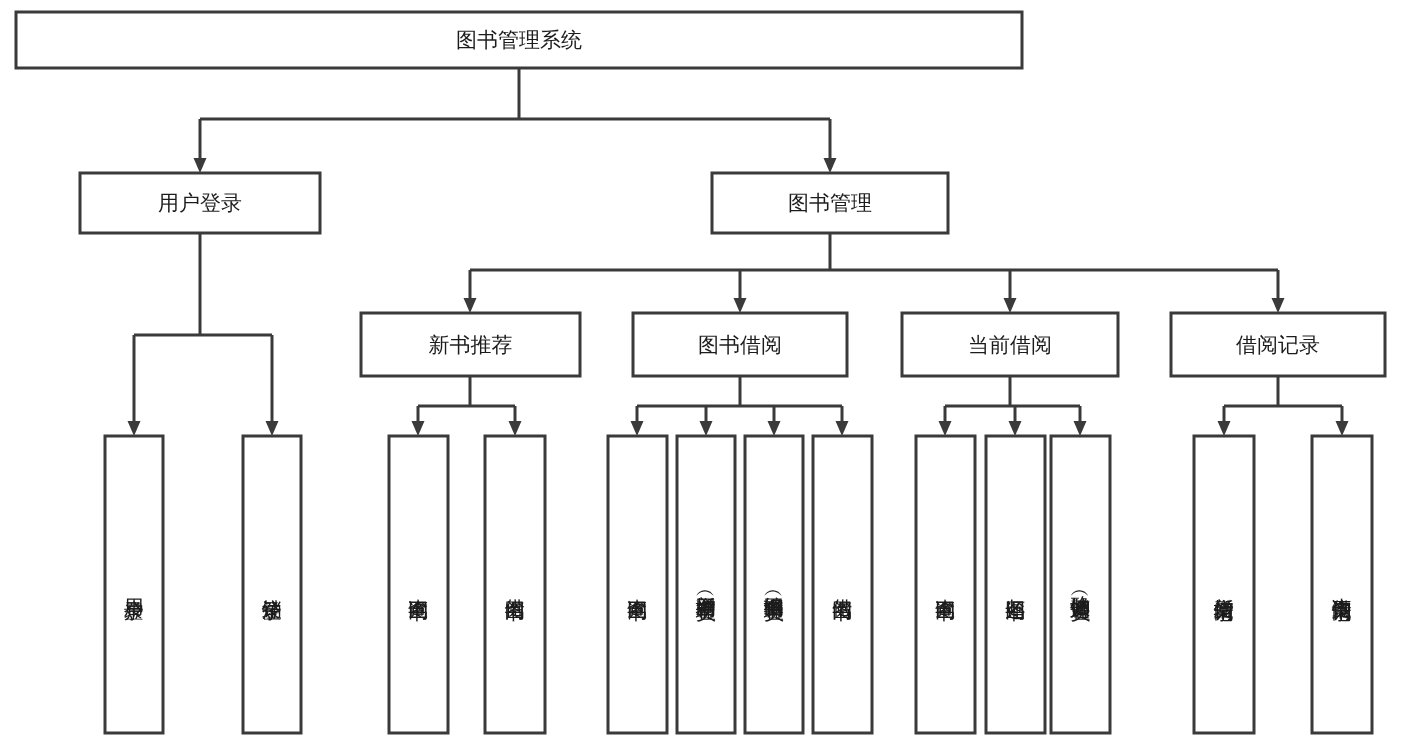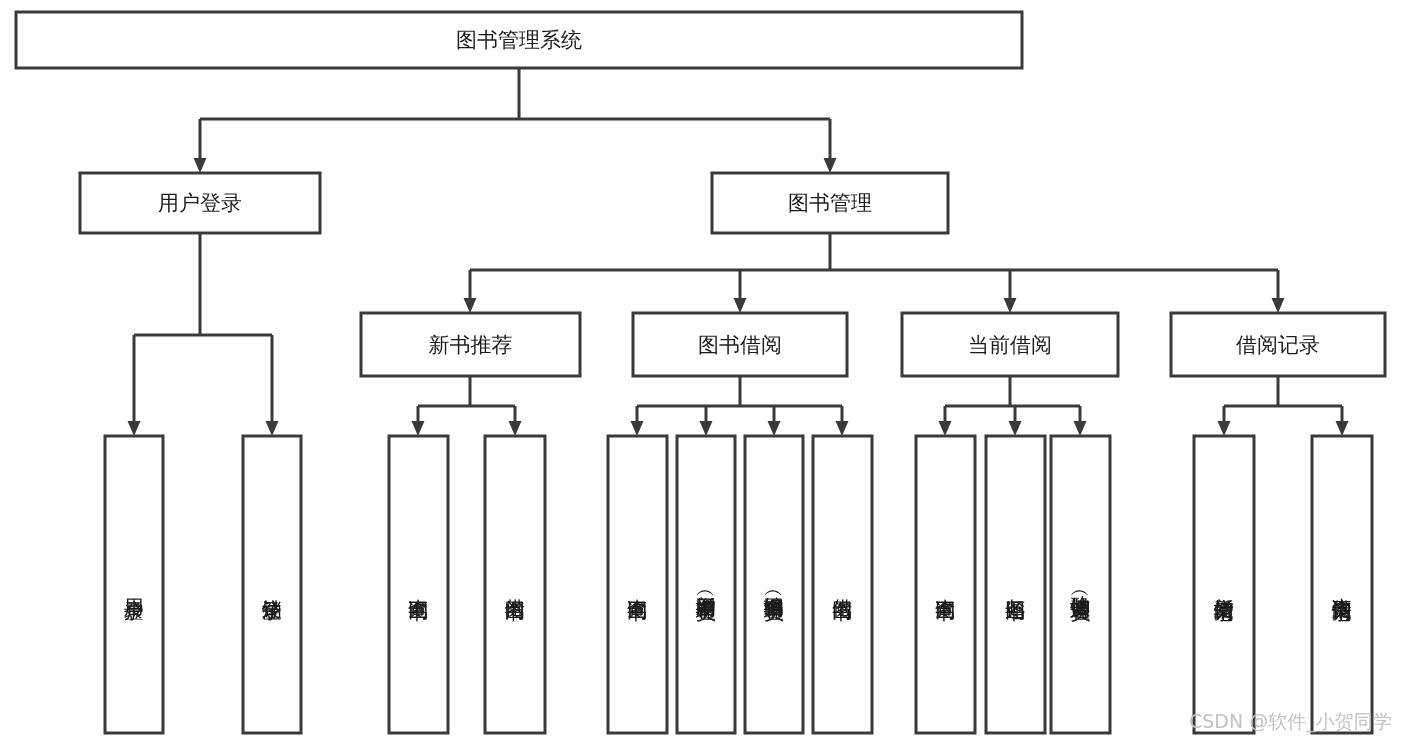--- a/index.html
+++ b/index.html
@@ -217,14 +217,13 @@
       <div class="vertical-label-wrap" style="left: 1051px; top: 436px; width: 59px; height: 297px;">
         <span class="vertical-label">确认归还（管理员）</span>
       </div>
       <div class="vertical-label-wrap" style="left: 1194px; top: 436px; width: 60px; height: 297px;">
         <span class="vertical-label">新增借阅记录</span>
       </div>
       <div class="vertical-label-wrap" style="left: 1312px; top: 436px; width: 60px; height: 297px;">
         <span class="vertical-label">查询借阅记录</span>
       </div>
     </div>
-  <div class="watermark">CSDN @软件_小贺同学</div>
 </div>
 
 </body></html>

